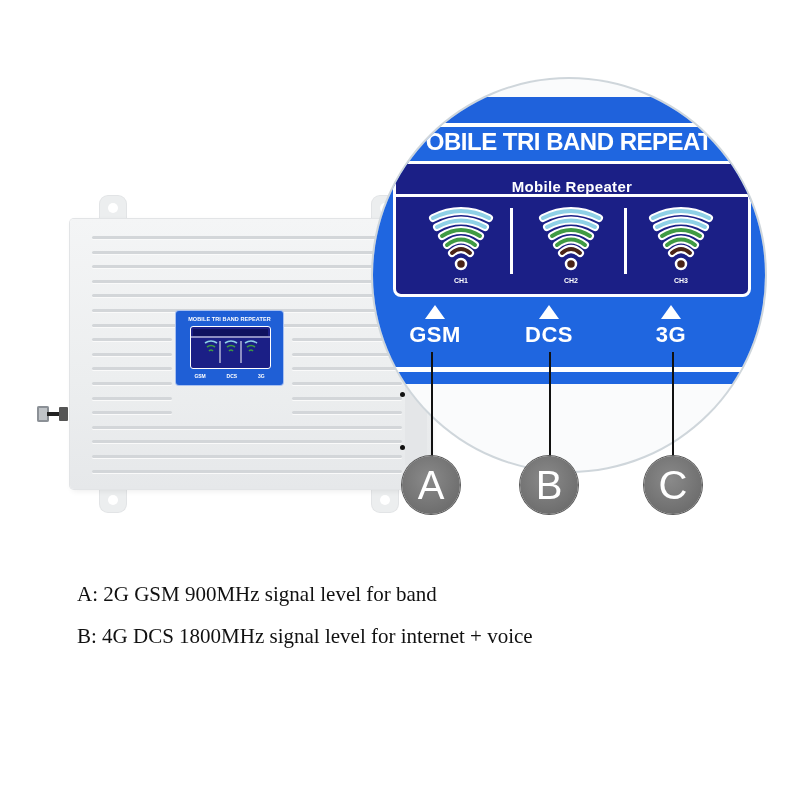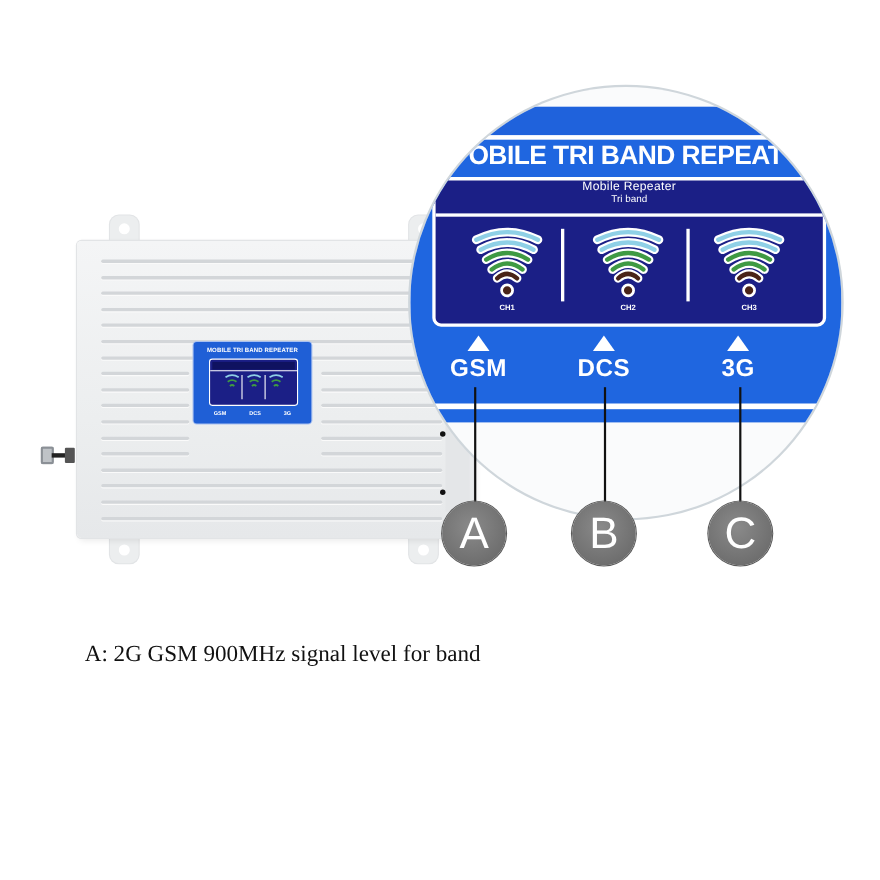--- a/index.html
+++ b/index.html
@@ -58,21 +58,21 @@
     .zc-inner { position:absolute; left:0; top:0; width:392px; height:392px; }
     .zc-topband { position:absolute; left:60px; top:18px; width:275px; height:26px; background:#1f62dc; }
     .zc-white1 { position:absolute; left:0; top:44px; width:392px; height:4px; background:#ffffff; }
     .zc-blue { position:absolute; left:0; top:48px; width:392px; height:240px; background:#1f66e0; }
     .zc-title { position:absolute; left:0; top:49px; width:392px; text-align:center; color:#fff; font-weight:bold; font-size:24px; letter-spacing:-0.5px; font-family: "Liberation Sans", sans-serif; white-space:nowrap;}
     .zc-panel {
       position:absolute; left:20px; top:82px; width:352px; height:130px;
       background:#1b1f86; border:3px solid #ffffff; border-radius: 8px;
     }
     .zc-panel-head { position:absolute; left:0; right:0; top:0; height:30px; border-bottom: 3px solid #ffffff; text-align:center; color:#fff;}
-    .zc-panel-head .h1 { font-weight:normal; font-size:11px; padding-top:0; letter-spacing:0.3px;}
+    .zc-panel-head .h1 { font-weight:bold; font-size:15px; padding-top:14px; letter-spacing:0.3px;}
     .zc-panel-head .h2 { font-size:9px; margin-top:0px;}
     .ch { position:absolute; top:40px; width:80px; height:80px; }
     .ch-label { position:absolute; left:0; right:0; bottom:0; text-align:center; color:#fff; font-size:7px; font-weight:bold; }
     .sep { position:absolute; top:44px; width:3px; height:66px; background:#fff; }
     .band { position:absolute; top:226px; text-align:center; color:#fff; font-weight:bold; }
     .band .arrow { width:0; height:0; margin:0 auto; border-left:10px solid transparent; border-right:10px solid transparent; border-bottom:14px solid #ffffff; }
     .band .name { font-size:22px; margin-top:3px; letter-spacing:0.5px;}
     .zc-white2 { position:absolute; left:0; top:288px; width:392px; height:5px; background:#ffffff; }
     .zc-blue2 { position:absolute; left:0; top:293px; width:392px; height:12px; background:#1f66e0; }
 
@@ -175,21 +175,20 @@
 <div class="abs zoom-circle">
   <div class="zc-inner">
     <div class="zc-topband"></div>
     <div class="zc-white1"></div>
     <div class="zc-blue"></div>
     <div class="zc-title">OBILE TRI BAND REPEAT</div>
 
     <div class="zc-panel">
       <div class="zc-panel-head">
         <div class="h1">Mobile Repeater</div>
-        <div class="h2">Tri band</div>
       </div>
 
       <div class="ch" style="left:25px;">
         <svg width="80" height="70" viewBox="0 0 80 70">
           <g fill="none" stroke-linecap="round">
             <path d="M12 14 Q40 0 68 14" stroke="#fff" stroke-width="8"></path>
               <path d="M12 14 Q40 0 68 14" stroke="#8fd0e6" stroke-width="4"></path>
             <path d="M16 23 Q40 10 64 23" stroke="#fff" stroke-width="8"></path>
               <path d="M16 23 Q40 10 64 23" stroke="#8fd0e6" stroke-width="4"></path>
             <path d="M21 32 Q40 20 59 32" stroke="#fff" stroke-width="8"></path>
@@ -266,13 +265,14 @@
 <div class="abs leader" style="left:431px;top:352px;height:108px;"></div>
 <div class="abs leader" style="left:549px;top:352px;height:108px;"></div>
 <div class="abs leader" style="left:672px;top:352px;height:108px;"></div>
 
 <div class="abs badge" style="left:402px;top:456px;">A</div>
 <div class="abs badge" style="left:520px;top:456px;">B</div>
 <div class="abs badge" style="left:644px;top:456px;">C</div>
 
 <div class="abs legend">
   <div class="row">A: 2G GSM 900MHz signal level for band</div>
+  <div class="row">B: 4G DCS 1800MHz signal level for internet + voice</div>
 </div>
 
 </body></html>

